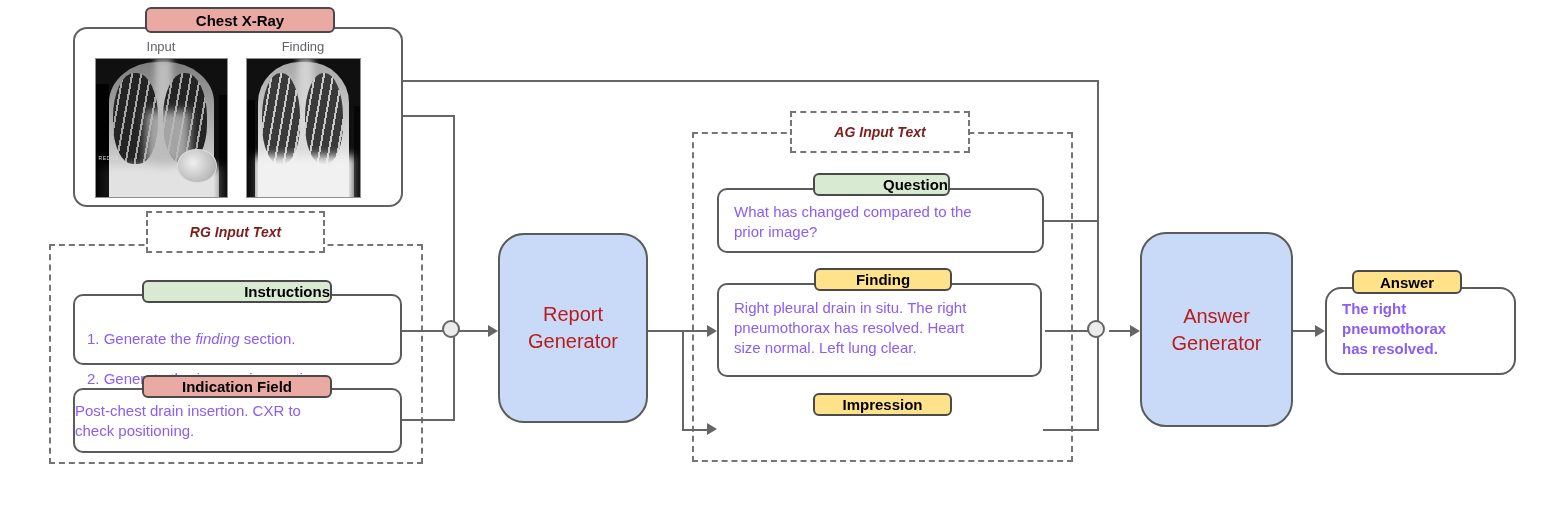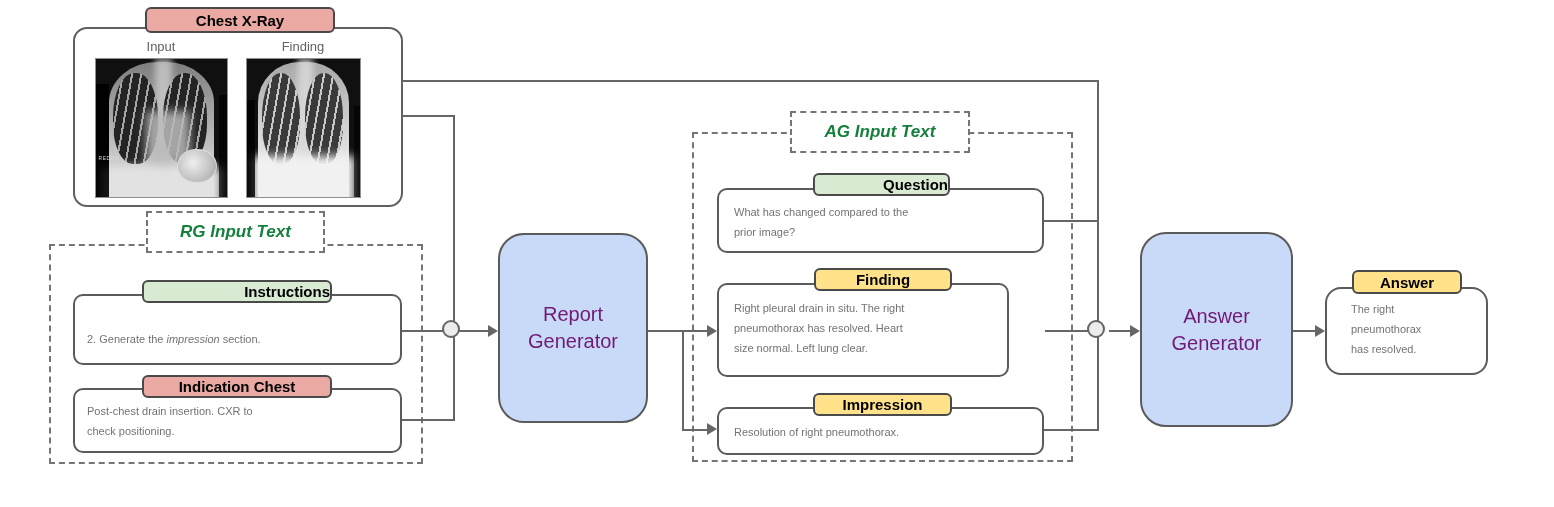--- a/index.html
+++ b/index.html
@@ -9,44 +9,44 @@
     font-family:"Liberation Sans", sans-serif; color:#111; overflow:hidden;
   }
   *{box-sizing:border-box;}
 
   
   .solidbox{position:absolute;background:#fff;border:2px solid #606060;border-radius:14px;z-index:2;}
   .dashedbox{position:absolute;border:2px dashed #757575;z-index:1;}
   .dtitle{
     position:absolute;border:2px dashed #757575;background:#fff;z-index:4;
     display:flex;align-items:center;justify-content:center;
-    font-weight:bold;font-style:italic;font-size:17px;color:#15803d;
+    font-weight:bold;font-style:italic;font-size:14px;color:#7f1d1d;
   }
 
   
   .chip{
     position:absolute;border:2px solid #4a4a4a;border-radius:6px;z-index:4;
     display:flex;align-items:center;justify-content:center;
     font-weight:bold;font-size:15px;color:#000;background:#fff;
   }
   .chip.pink{background:var(--pink,#eaa9a2);text-align:right;}
   .chip.green{background:var(--green,#d9ead3);justify-content:flex-end;}
   .chip.yellow{background:var(--yellow,#ffe28a);}
 
   
   .tbox{
     position:absolute;background:#fff;border:2px solid #5b5b5b;border-radius:10px;z-index:3;
-    font-size:11px;line-height:20px;color:#737373;white-space:pre-line;
+    font-size:15px;line-height:20px;color:#8b5cf6;white-space:pre-line;
   }
 
   
   .gen{
     position:absolute;background:var(--blue,#c9daf8);border:2px solid #5b5b5b;border-radius:26px;z-index:3;
     display:flex;align-items:center;justify-content:center;text-align:center;
-    font-size:20px;line-height:27px;white-space:pre-line;color:#701a75;
+    font-size:20px;line-height:27px;white-space:pre-line;color:#b91c1c;
   }
 
   
   .hline,.vline{position:absolute;background:var(--line,#666);z-index:2;}
   .hline{height:2px;} .vline{width:2px;}
   .arr{
     position:absolute;width:0;height:0;z-index:2;
     border-top:6px solid transparent;border-bottom:6px solid transparent;
     border-left:10px solid var(--line,#666);
   }
@@ -114,60 +114,60 @@
     <div class="lung r"></div>
     <div class="diaphragm"></div>
     <div class="sideL"></div>
     <div class="sideR"></div>
   </div>
 
   <div class="dashedbox" style="left:49px;top:244px;width:374px;height:220px;"></div>
   <div class="dtitle" style="left:146px;top:211px;width:179px;height:42px;">RG Input Text</div>
 
   <div class="tbox" style="left:73px;top:294px;width:329px;height:71px;padding:13px 12px;">
+    <span class="instr-line"><span>1. Generate the </span><span class="em">finding</span><span> section.</span></span>
     <span class="instr-line"><span>2. Generate the </span><span class="em">impression</span><span> section.</span></span>
   </div>
   <div class="chip green" style="left:142px;top:280px;width:190px;height:23px;">
     <span>Instructions</span>
   </div>
 
-  <div class="tbox" style="left:73px;top:388px;width:329px;height:65px;padding:11px 12px;">Post-chest drain insertion. CXR to
+  <div class="tbox" style="left:73px;top:388px;width:329px;height:65px;padding:11px 0;">Post-chest drain insertion. CXR to
 check positioning.</div>
   <div class="chip pink" style="left:142px;top:375px;width:190px;height:23px;">
-    <span>Indication Chest</span>
+    <span>Indication Field</span>
   </div>
 
   <div class="gen" style="left:498px;top:233px;width:150px;height:190px;">Report
 Generator</div>
 
   <div class="dashedbox" style="left:692px;top:132px;width:381px;height:330px;"></div>
   <div class="dtitle" style="left:790px;top:111px;width:180px;height:42px;">AG Input Text</div>
 
   <div class="tbox" style="left:717px;top:188px;width:327px;height:65px;padding:12px 15px;">What has changed compared to the
 prior image?</div>
   <div class="chip green" style="left:813px;top:173px;width:137px;height:23px;">
     <span>Question</span>
   </div>
 
-  <div class="tbox" style="left:717px;top:283px;width:292px;height:94px;padding:13px 15px;">Right pleural drain in situ. The right
+  <div class="tbox" style="left:717px;top:283px;width:325px;height:94px;padding:13px 15px;">Right pleural drain in situ. The right
 pneumothorax has resolved. Heart
 size normal. Left lung clear.</div>
   <div class="chip yellow" style="left:814px;top:268px;width:138px;height:23px;">
     <span>Finding</span>
   </div>
 
-  <div class="tbox" style="left:717px;top:407px;width:327px;height:48px;padding:13px 15px;">Resolution of right pneumothorax.</div>
   <div class="chip yellow" style="left:813px;top:393px;width:139px;height:23px;">
     <span>Impression</span>
   </div>
 
   <div class="gen" style="left:1140px;top:232px;width:153px;height:195px;">Answer
 Generator</div>
 
-  <div class="tbox" style="left:1325px;top:287px;width:163px;height:88px;padding:10px 24px;border-radius:16px;">The right
+  <div class="tbox" style="left:1325px;top:287px;width:191px;height:88px;padding:10px 15px;border-radius:16px;font-weight:bold;">The right
 pneumothorax
 has resolved.</div>
   <div class="chip yellow" style="left:1352px;top:270px;width:110px;height:24px;">
     <span>Answer</span>
   </div>
 
   <div class="hline" style="left:403px;top:80px;width:696px;"></div>
   <div class="vline" style="left:1097px;top:80px;height:351px;"></div>
   <div class="hline" style="left:403px;top:115px;width:52px;"></div>
   <div class="vline" style="left:453px;top:115px;height:306px;"></div>

